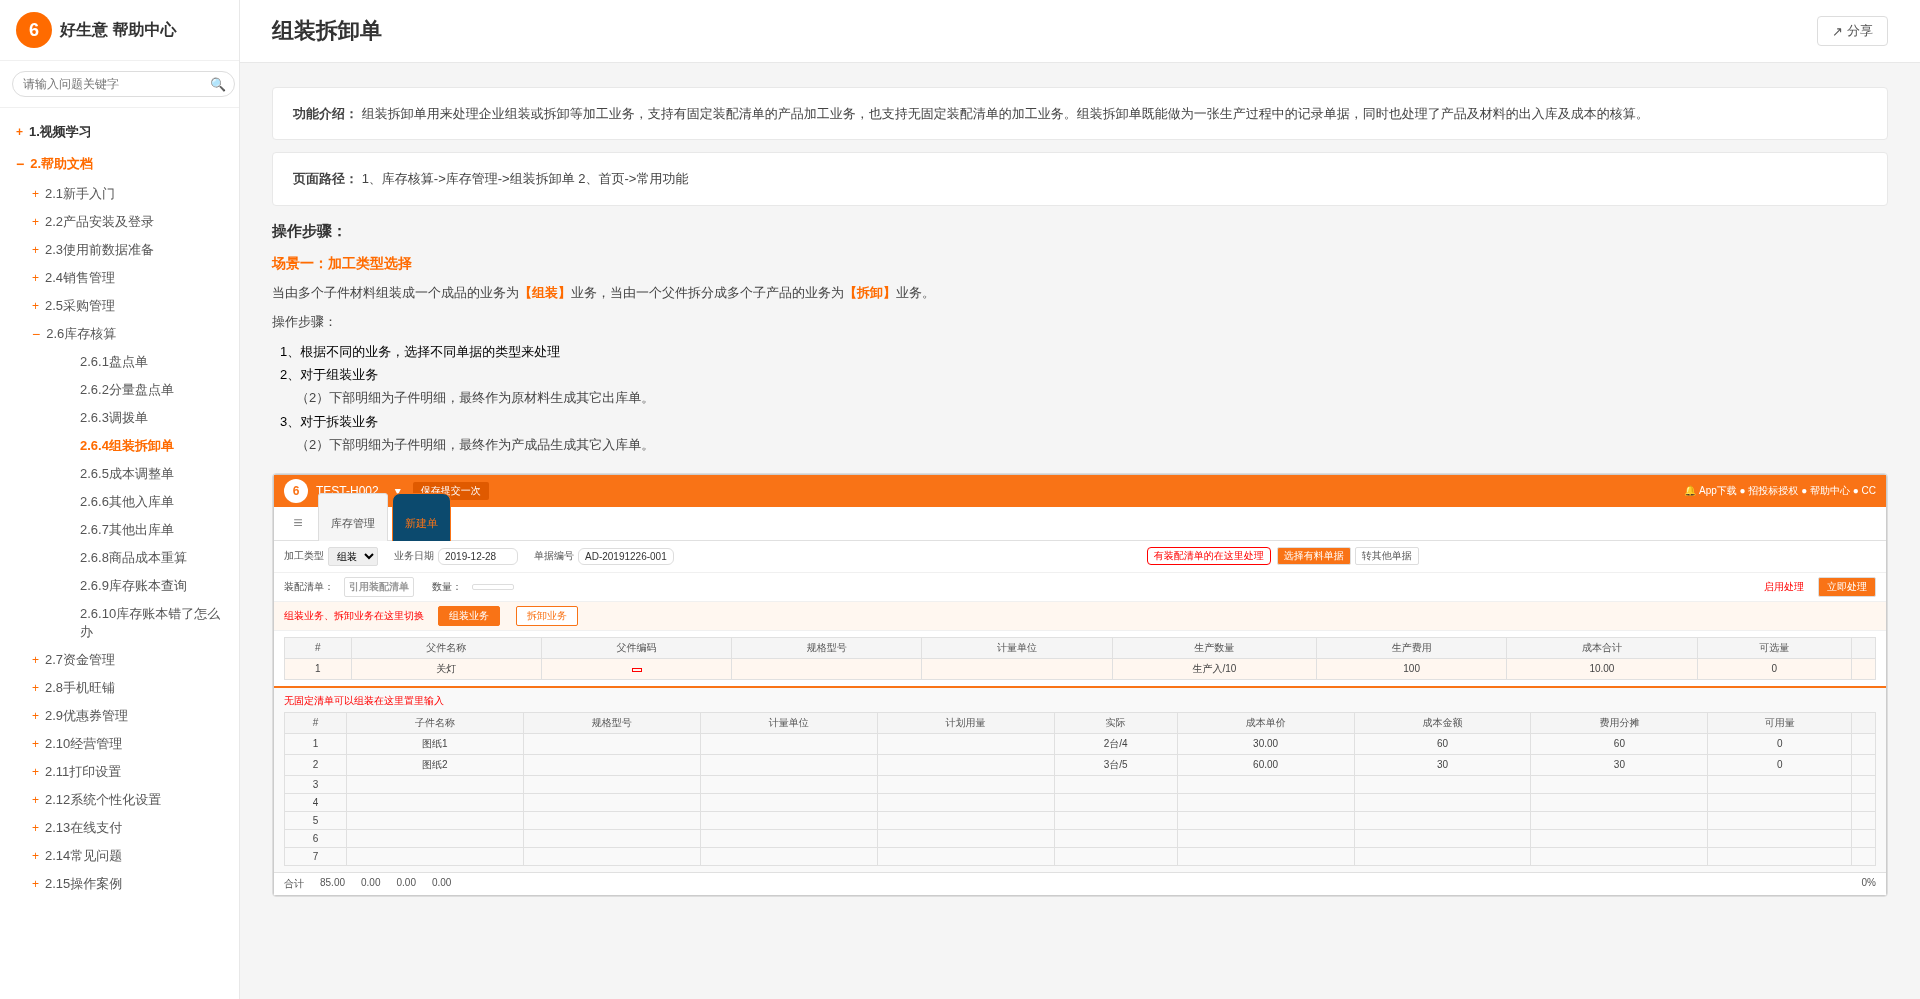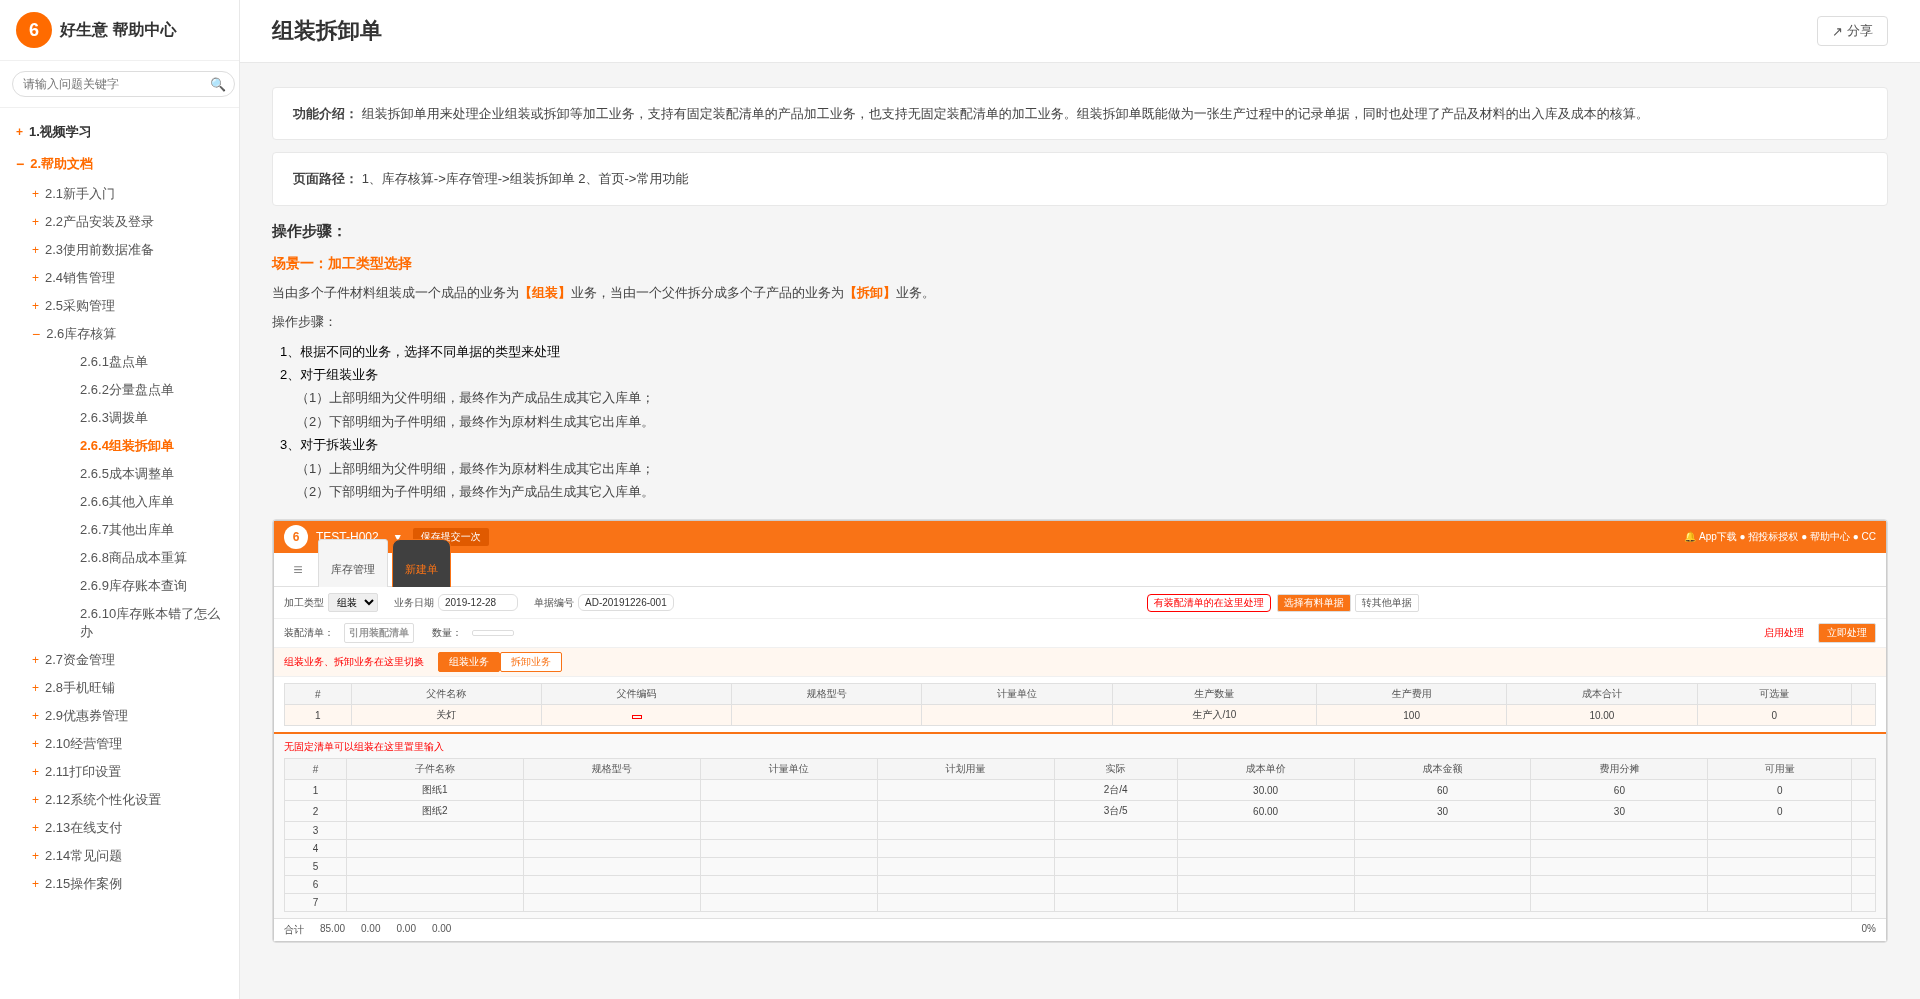--- a/index.html
+++ b/index.html
@@ -136,21 +136,21 @@
     .erp-topbar-logo { width: 24px; height: 24px; background: #fff; border-radius: 50%; display: flex; align-items: center; justify-content: center; color: #f97316; font-weight: bold; font-size: 12px; }
     .erp-tabs {
       background: #fff;
       border-bottom: 1px solid #e0e0e0;
       display: flex; align-items: center;
       height: 34px;
       padding: 0 8px;
       gap: 4px;
     }
     .erp-tab { padding: 22px 12px; font-size: 11px; border: 1px solid #ddd; border-radius: 3px; color: #555; background: #f5f5f5; }
-    .erp-tab.active { background: #404040; color: #f97316; border-color: #f97316; border-radius: 8px; }
+    .erp-tab.active { background: #0c4a6e; color: #f97316; border-color: #f97316; border-radius: 8px; }
     .erp-form-row {
       padding: 6px 10px;
       display: flex; gap: 16px; align-items: center;
       border-bottom: 1px solid #f0f0f0;
       background: #fff;
     }
     .erp-field { display: flex; align-items: center; gap: 4px; font-size: 10px; color: #555; }
     .erp-field-input { border: 1px solid #ddd; border-radius: 6px; padding: 2px 6px; font-size: 10px; color: #333; min-width: 80px; }
     .erp-table {
       width: 100%;
@@ -321,24 +321,22 @@
 
     <div class="content-section">
       <div class="section-title">操作步骤：</div>
       <div class="sub-title">场景一：加工类型选择</div>
       <div class="desc-text">
         当由多个子件材料组装成一个成品的业务为<em>【组装】</em>业务，当由一个父件拆分成多个子产品的业务为<em>【拆卸】</em>业务。
       </div>
       <div class="desc-text">操作步骤：</div>
       <div class="step-item">1、根据不同的业务，选择不同单据的类型来处理</div>
       <div class="step-item">2、对于组装业务</div>
-      <div class="sub-step">（1）上部明细为父件明细，最终作为产成品生成其它入库单；</div>
       <div class="sub-step">（2）下部明细为子件明细，最终作为原材料生成其它出库单。</div>
       <div class="step-item">3、对于拆装业务</div>
-      <div class="sub-step">（1）上部明细为父件明细，最终作为原材料生成其它出库单；</div>
       <div class="sub-step">（2）下部明细为子件明细，最终作为产成品生成其它入库单。</div>
 
       <div class="screenshot-container">
         <div class="erp-mock">
 
           <div class="erp-topbar">
             <div class="erp-topbar-logo">6</div>
             <span>TEST-H002</span>
             <span style="margin-left:8px;">▾</span>
             <span style="margin-left:4px;font-size:10px;background:#e05a00;padding:2px 8px;border-radius:2px;">保存提交一次</span>
@@ -382,21 +380,21 @@
               <span style="font-size:10px;color:#555;margin-left:8px;">数量：</span>
               <span style="font-size:10px;border:1px solid #ddd;padding:2px 20px;border-radius:2px;"></span>
               <span style="flex:1;"></span>
 
               <span style="color:red;font-size:10px;">启用处理</span>
               <span style="font-size:10px;border:1px solid #ddd;padding:2px 8px;background:#f97316;color:#fff;border-radius:2px;margin-left:4px;">立即处理</span>
             </div>
 
             <div style="padding:4px 10px;display:flex;gap:6px;align-items:center;background:#fff7f0;border-bottom:1px solid #f0f0f0;position:relative;">
               <span style="color:red;font-size:10px;">组装业务、拆卸业务在这里切换</span>
-              <div style="display:flex;gap:0;margin-left:8px;">
+              <div style="display:flex;gap:16px;margin-left:8px;">
                 <span style="padding:2px 10px;font-size:10px;border:1px solid #f97316;border-radius:2px;background:#f97316;color:#fff;">组装业务</span>
                 <span style="padding:2px 10px;font-size:10px;border:1px solid #f97316;border-radius:2px;background:#fff;color:#f97316;">拆卸业务</span>
               </div>
             </div>
           </div>
 
           <div class="erp-table-wrap">
             <table class="erp-table">
               <thead>
                 <tr>

